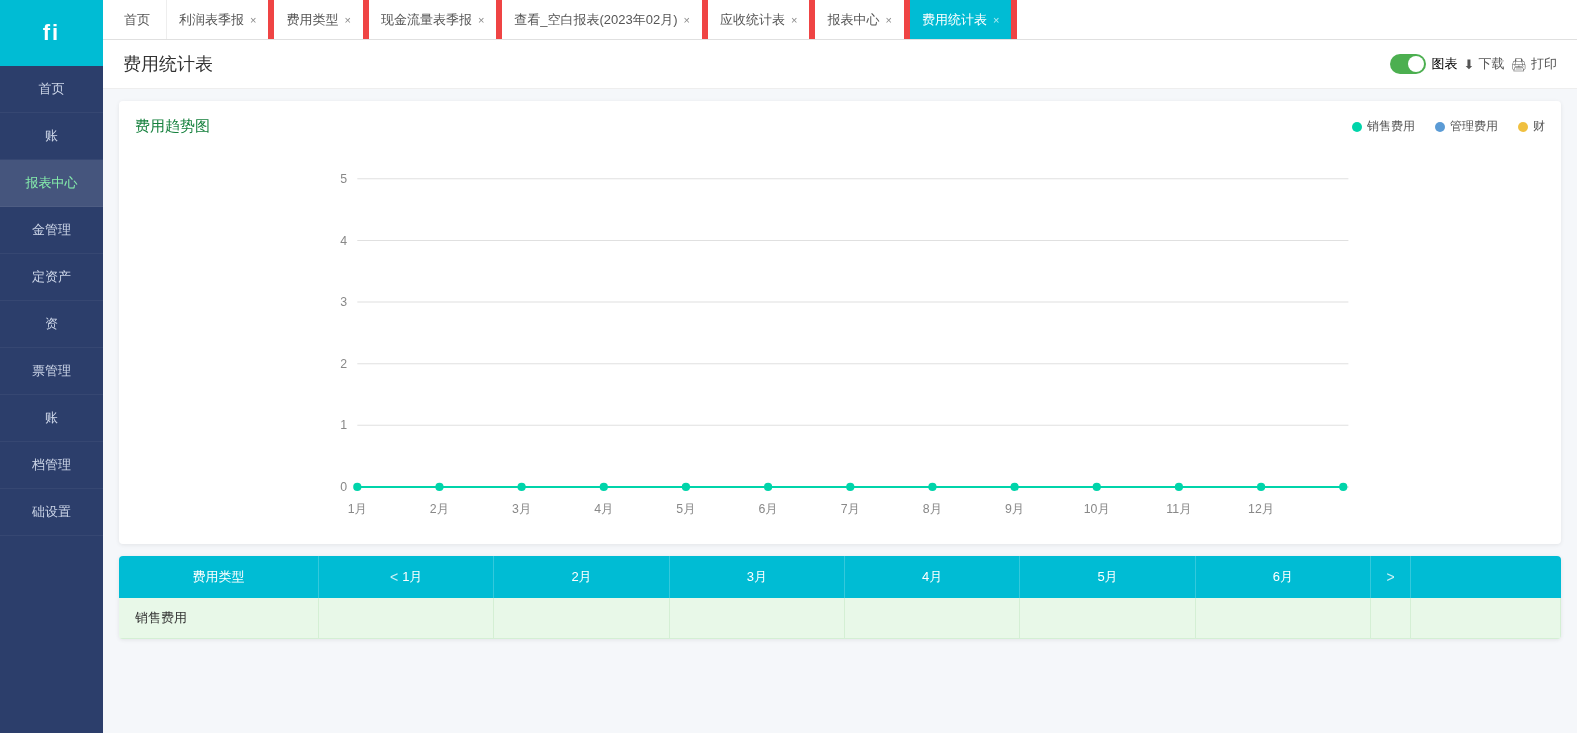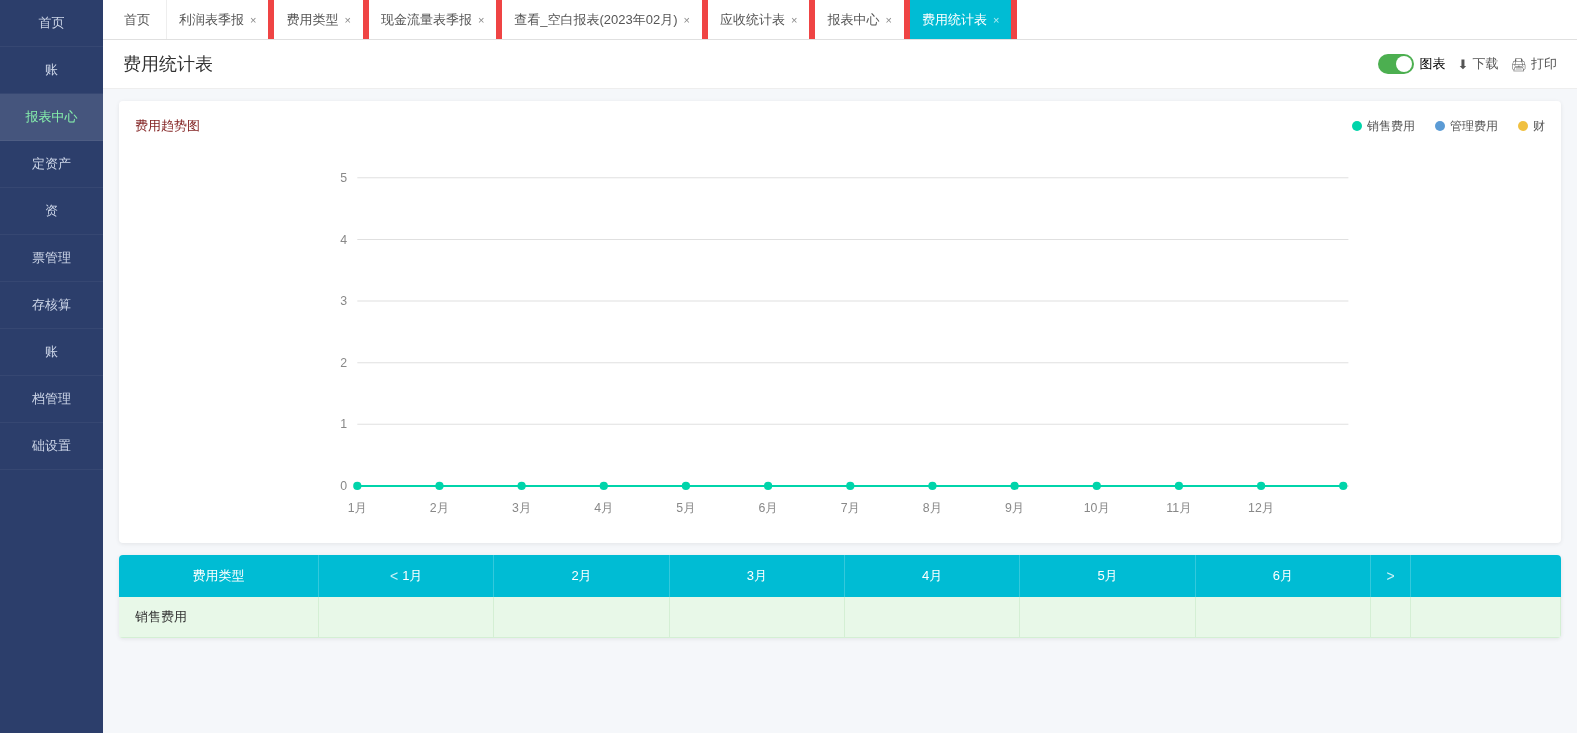--- a/index.html
+++ b/index.html
@@ -118,21 +118,21 @@
       flex-shrink: 0;
     }
     .page-title {
       font-size: 18px;
       font-weight: 500;
       color: #333;
     }
     .header-actions {
       display: flex;
       align-items: center;
-      gap: 12px;
+      gap: 6px;
     }
     .toggle-wrap {
       display: flex;
       align-items: center;
       gap: 6px;
     }
     .toggle {
       width: 36px;
       height: 20px;
       background: #4caf50;
@@ -167,22 +167,22 @@
       border-radius: 4px;
       box-shadow: 0 1px 4px rgba(0,0,0,0.08);
     }
     .chart-header {
       display: flex;
       justify-content: space-between;
       align-items: center;
       margin-bottom: 12px;
     }
     .chart-title {
-      font-size: 13px;
-      color: #7f1d1d;
+      font-size: 15px;
+      color: #15803d;
     }
     .chart-legend {
       display: flex;
       gap: 20px;
       align-items: center;
     }
     .legend-item {
       display: flex;
       align-items: center;
       gap: 5px;
@@ -244,28 +244,29 @@
     .nav-arrow {
       cursor: pointer;
       font-size: 14px;
       color: rgba(255,255,255,0.8);
     }
   </style>
 </head>
 <body>
 
 <div class="sidebar">
+  <div class="sidebar-logo">fi</div>
   <div class="sidebar-scroll">
     <div class="sidebar-item">首页</div>
     <div class="sidebar-item">账</div>
     <div class="sidebar-item active">报表中心</div>
+    <div class="sidebar-item">金管理</div>
     <div class="sidebar-item">定资产</div>
     <div class="sidebar-item">资</div>
     <div class="sidebar-item">票管理</div>
-    <div class="sidebar-item">存核算</div>
     <div class="sidebar-item">账</div>
     <div class="sidebar-item">档管理</div>
     <div class="sidebar-item">础设置</div>
   </div>
 </div>
 
 <div class="main">
 
   <div class="tab-bar">
     <div class="tab-home tab">首页</div>

